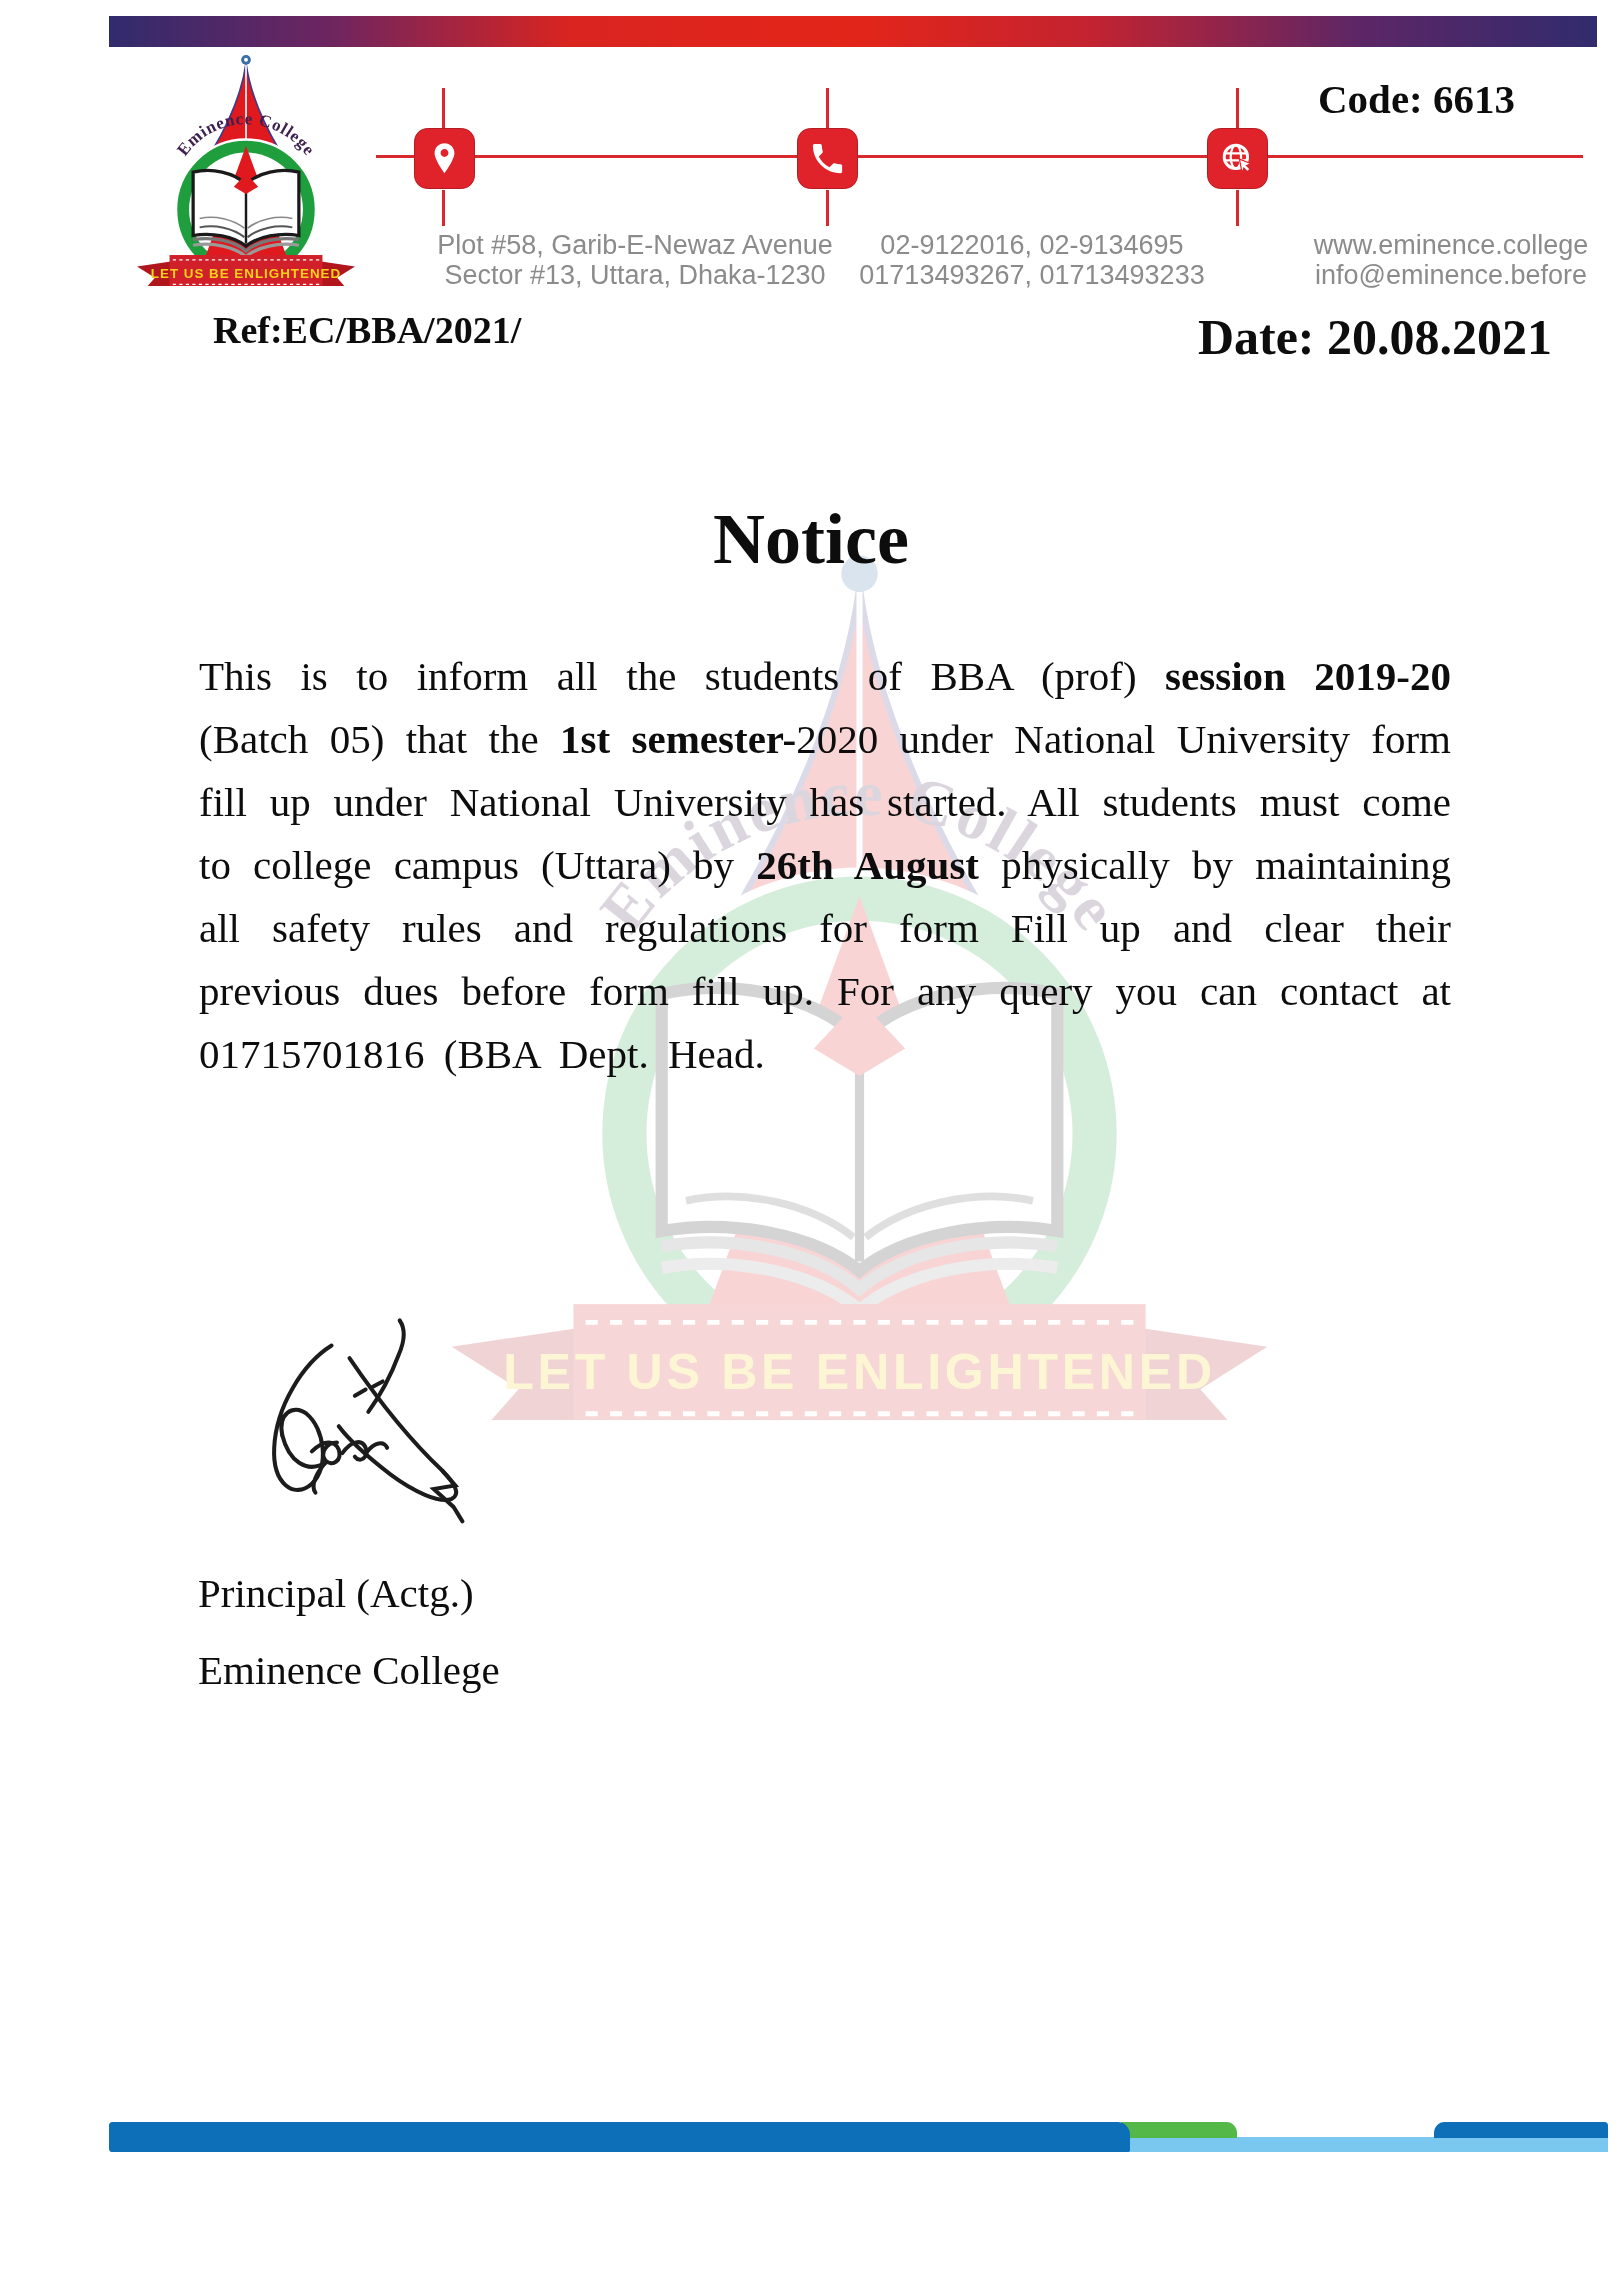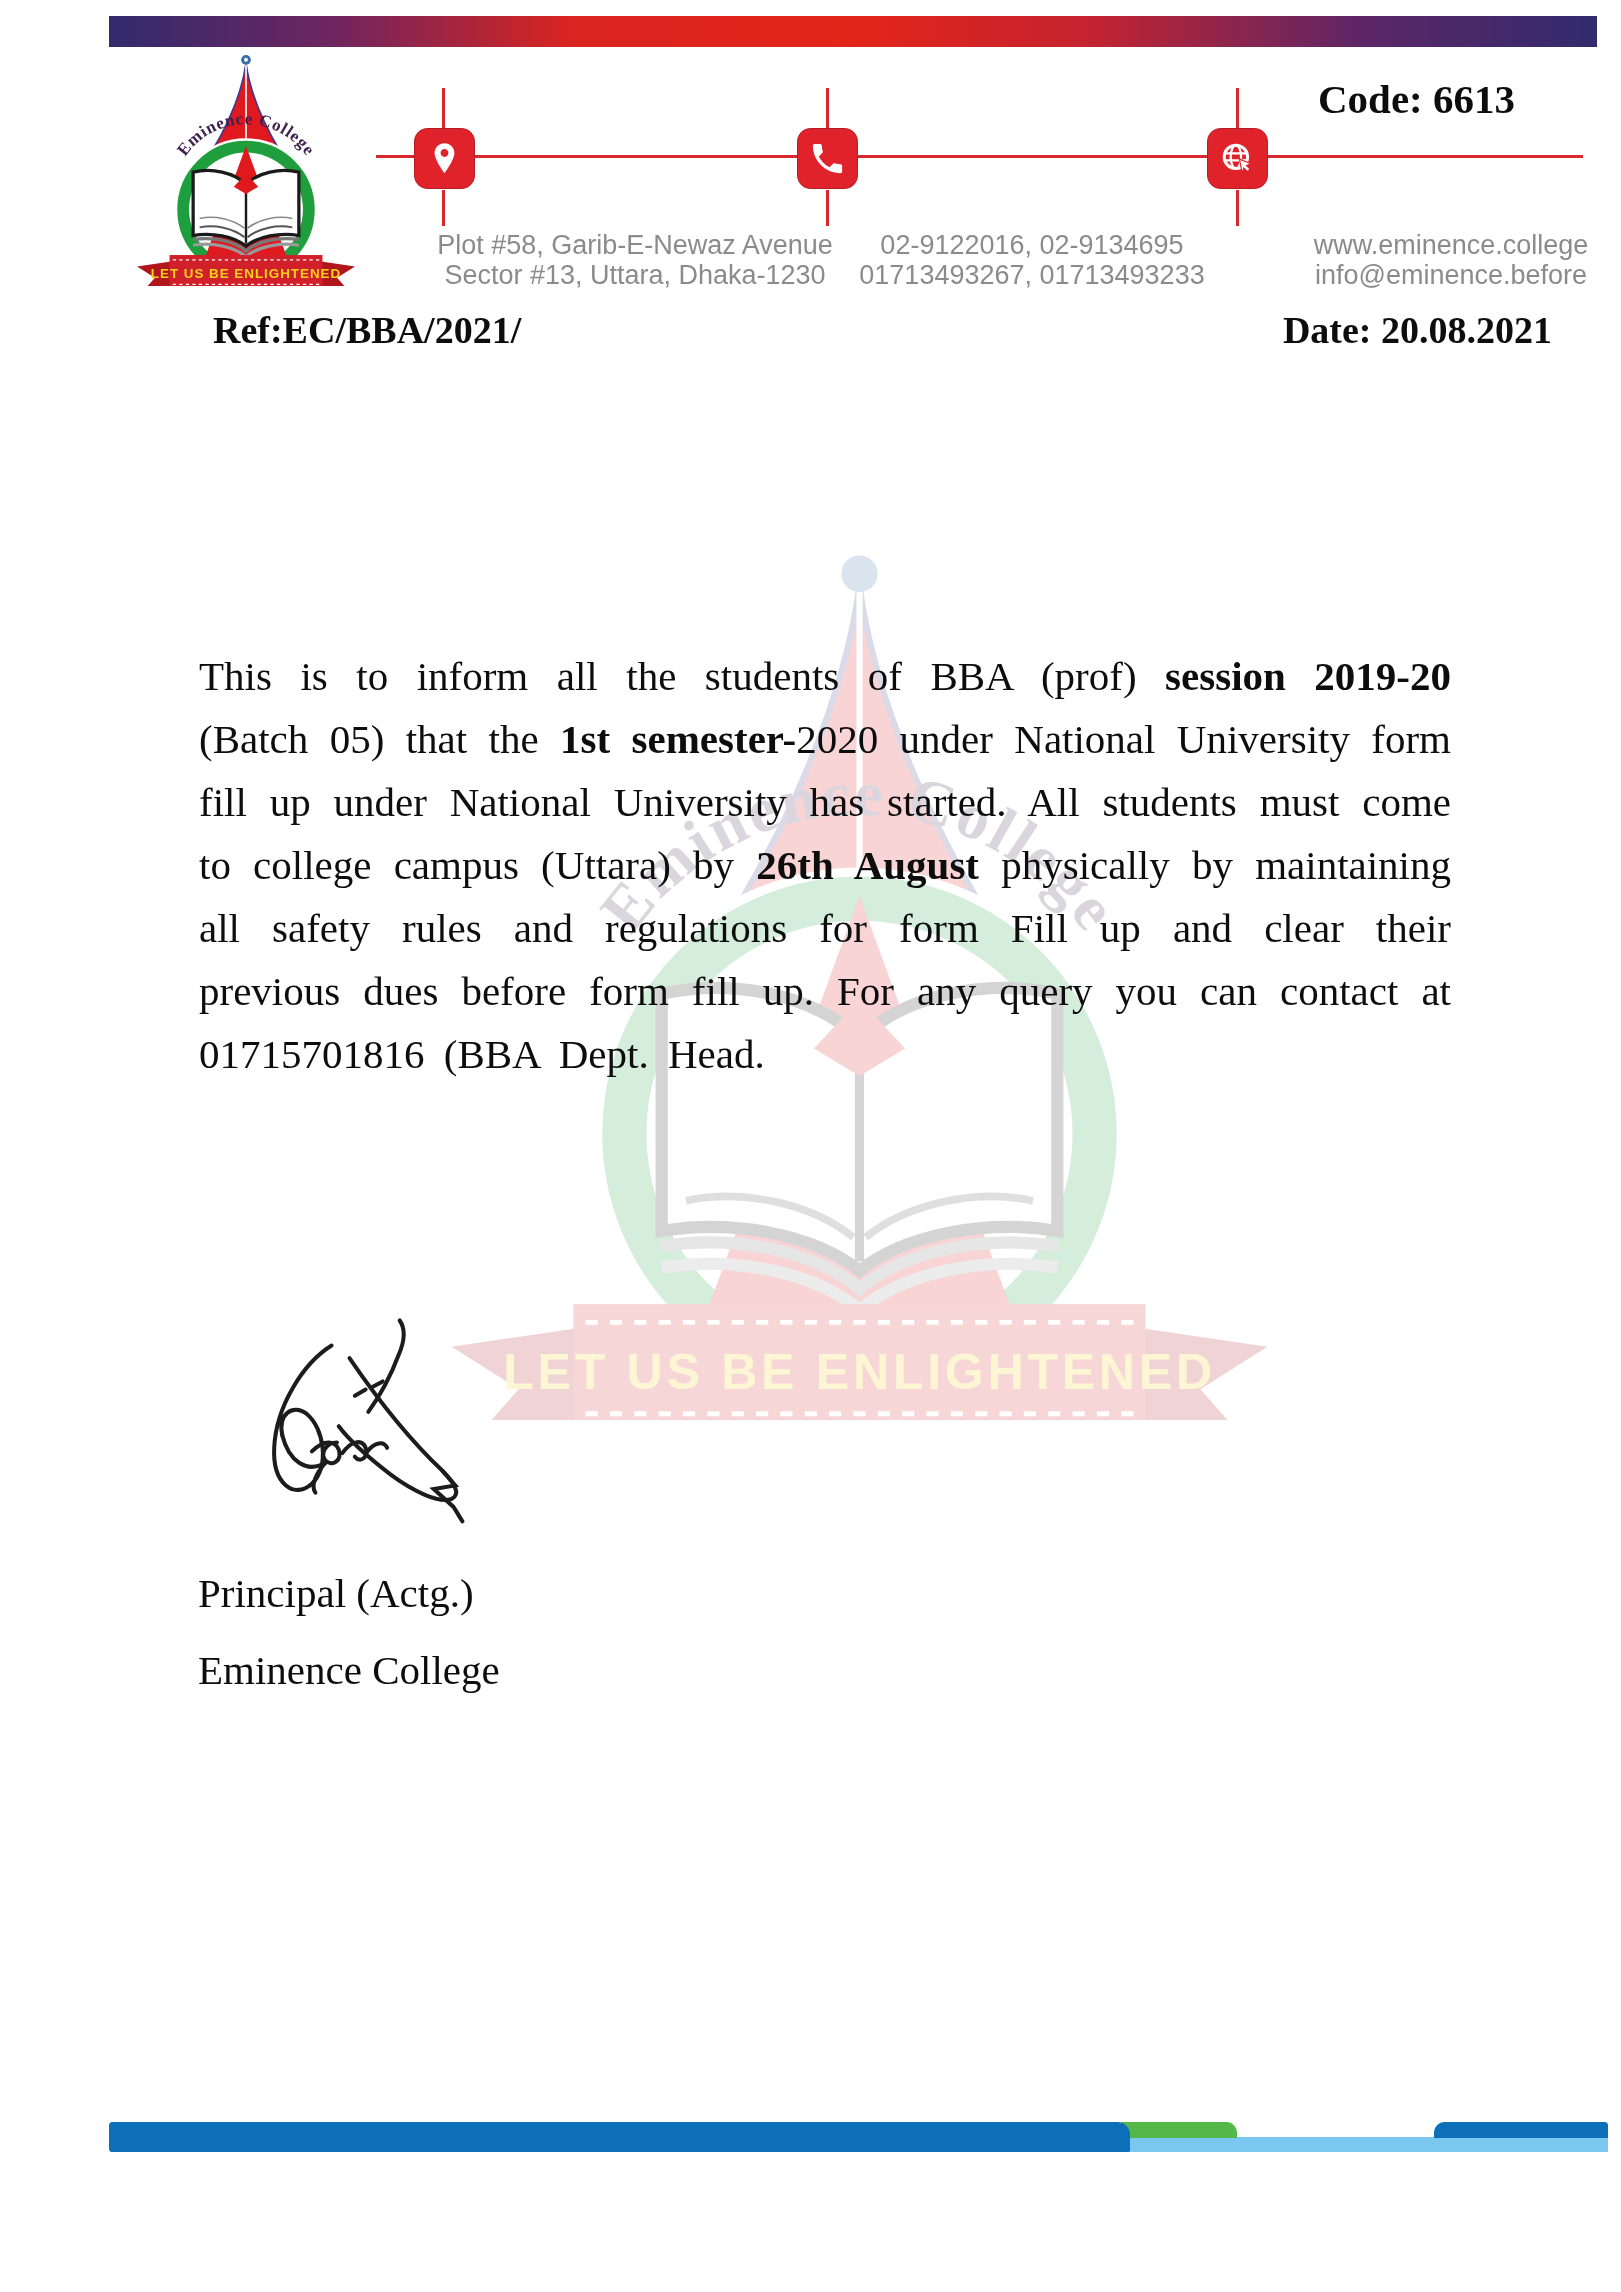--- a/index.html
+++ b/index.html
@@ -33,21 +33,21 @@
   .contact-col{
     position:absolute; top:190px; font-family:"Liberation Sans", sans-serif;
     font-size:27px; line-height:30px; color:#8b8b8b; letter-spacing:0px;margin-top:40px;
   }
   .col-address{ left:420px; width:430px; text-align:center; }
   .col-phone{ left:844px; width:376px; text-align:center; }
   .col-web{ left:1281px; width:340px; text-align:center; }
   
   .code-label{ position:absolute; left:1318px; top:75px; font-weight:bold; font-size:41px; }
   .ref-line{ position:absolute; left:213px; top:308px; font-weight:bold; font-size:38px; }
-  .date-line{ position:absolute; right:70px; top:308px; font-weight:bold; font-size:38px; text-align:right; }
+  .date-line{ position:absolute; right:70px; top:308px; font-weight:bold; font-size:50px; text-align:right; }
   
   .notice-title{ position:absolute; left:0; top:498px; width:100%; text-align:center;
     font-weight:bold; font-size:72px; z-index:2; }
   .notice-body{
     position:absolute; left:199px; top:645px; width:1252px; z-index:2;
     font-size:41px; line-height:63px; text-align:justify; word-spacing:0.22em;
   }
   .notice-body b{ font-weight:bold; }
   
   .signature-svg{ position:absolute; left:224px; top:1306px; width:251px; height:219px; z-index:2; }
@@ -167,20 +167,21 @@
   </div>
   <div class="contact-col col-web">
     <div>www.eminence.college</div>
     <div>info@eminence.before</div>
   </div>
 
   <div class="code-label">Code: 6613</div>
   <div class="ref-line">Ref:EC/BBA/2021/</div>
   <div class="date-line">Date: 20.08.2021</div>
 
+  <div class="notice-title">Notice</div>
   <div class="notice-body"><span>This is to inform all the students of BBA (prof) </span><b>session 2019-20</b><span> (Batch 05) that the </span><b>1st semester-</b><span>2020 under National University form fill up under National University has started. All students must come to college campus (Uttara) by </span><b>26th August</b><span> physically by maintaining all safety rules and regulations for form Fill up and clear their previous dues before form fill up. For any query you can contact at 01715701816 (BBA Dept. Head.</span></div>
 
   <svg class="signature-svg" viewBox="0 0 280 240" fill="none" stroke="#1c1c1c" stroke-width="4.5" stroke-linecap="round">
     <path d="M196 14 C203 24 201 38 195 52 C186 76 174 98 161 116"></path>
     <path d="M120 42 C88 62 58 110 56 156 C54 196 78 214 98 196 C118 178 112 134 92 118 C77 107 60 118 65 142"></path>
     <path d="M65 142 C72 170 92 186 114 172 C104 182 96 198 102 206"></path>
     <path d="M98 160 C112 146 124 148 128 158 C132 170 121 178 113 170 C107 162 114 150 126 150"></path>
     <path d="M132 162 C142 148 154 146 158 156 C162 166 152 174 146 166"></path>
     <path d="M160 160 C168 150 178 148 182 156"></path>
     <path d="M146 98 l12 -7"></path>

